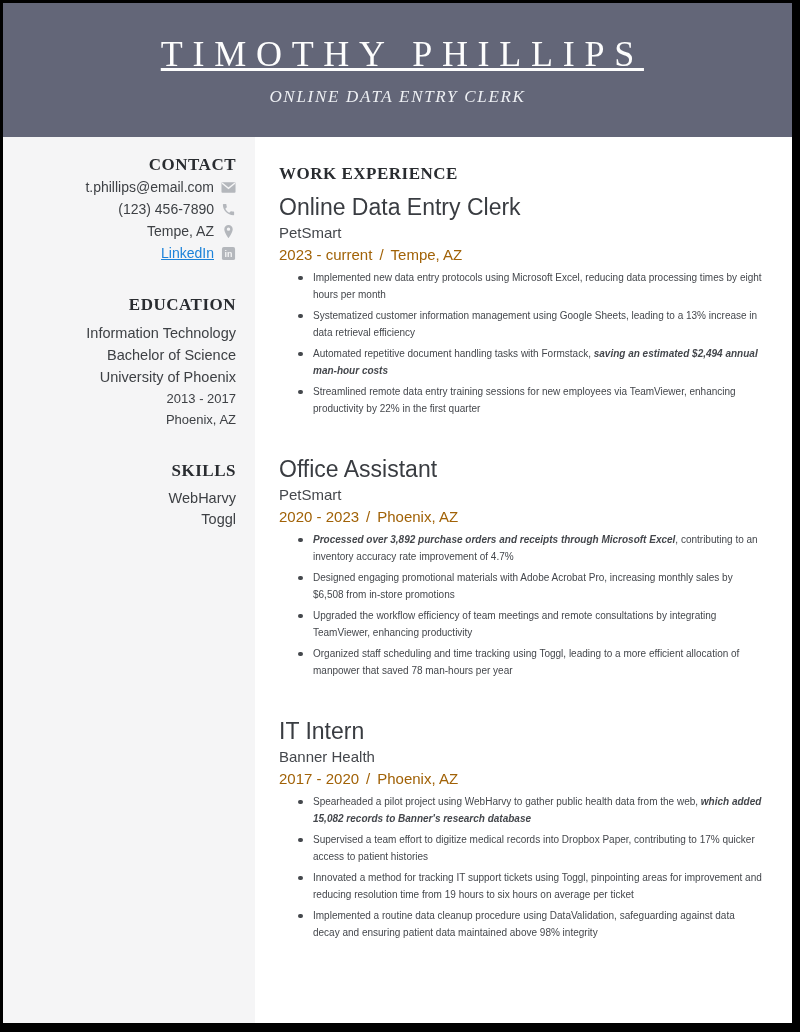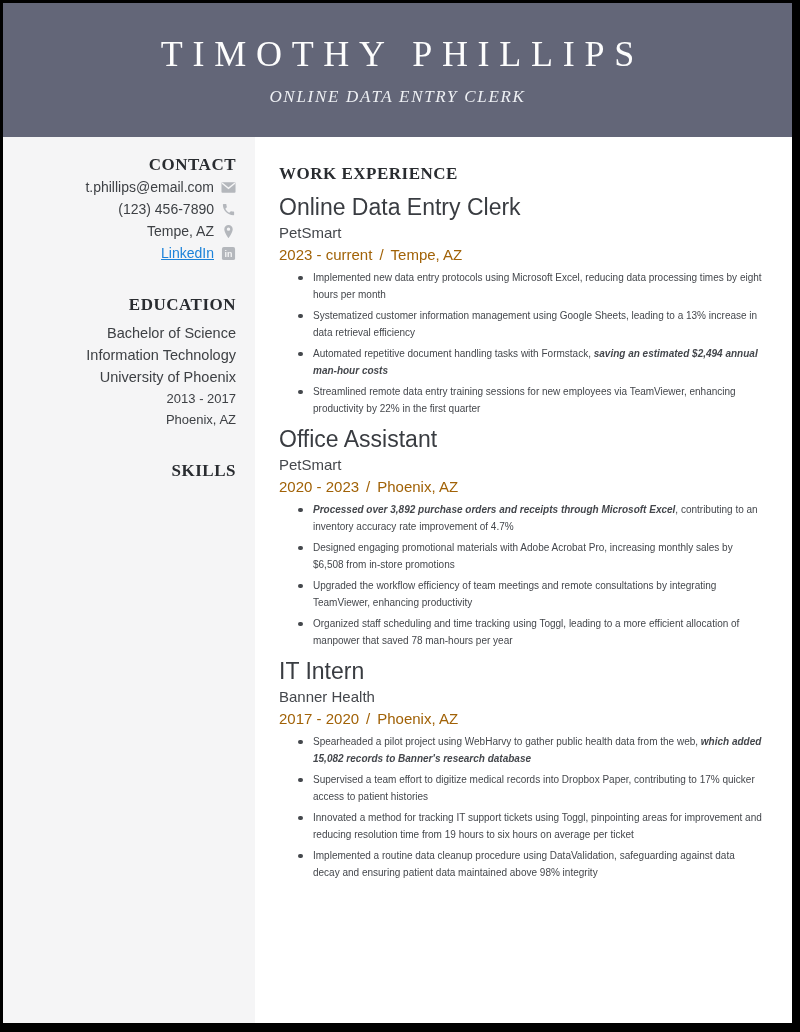--- a/index.html
+++ b/index.html
@@ -29,20 +29,21 @@
     flex: 0 0 auto;
   }
   .name {
     font-family: "Liberation Serif", serif;
     font-weight: 400;
     font-size: 36px;
     letter-spacing: 0.27em;
     color: #fdfdfd;
     text-indent: 0.27em; 
     white-space: nowrap;
+    text-decoration: underline;
   }
   .subtitle {
     margin-top: 12px;
     font-family: "Liberation Serif", serif;
     font-style: italic;
     font-size: 17px;
     letter-spacing: 0.10em;
     color: #eef0f4;
     white-space: nowrap;
   }
@@ -93,21 +94,21 @@
   .contact-icon svg { width: 15px; height: 15px; }
   .sidebar .section-gap { margin-top: 31px; }
   .edu-line { font-size: 14.5px; line-height: 22px; margin-top: 0; }
   .edu-block { margin-top: 7px; }
   .edu-small { font-size: 13px; line-height: 21px; }
   .skills-list { list-style: none; margin-top: 7px; }
   .skills-list li { font-size: 14.5px; line-height: 21px; }
   
   .job { margin-top: 15px; }
   .job:first-of-type { margin-top: 9px; }
-  .job + .job { margin-top: 8px; }
+  .job + .job { margin-top: 38px; }
   .job-title {
     font-weight: 400;
     font-size: 23px;
     line-height: 29px;
     color: #393c41;
   }
   .job-company { font-size: 15px; line-height: 22px; color: #44474c; }
   .job-meta { font-size: 15px; line-height: 22px; color: #a16207; }
   .job-sep { margin: 0 7px; }
   .job-bullets { list-style: none; margin-top: 3px; padding-left: 34px; }
@@ -180,30 +181,35 @@
                   <text x="8" y="12" font-family="Liberation Sans, sans-serif" font-size="9.5" font-weight="bold" fill="#f5f5f6" text-anchor="middle">in</text>
                 </svg>
               </span>
   </li>
 </ul>
       </section>
 
       <section class="section-gap">
         <h2 class="sec-heading">EDUCATION</h2>
         <div class="edu-block">
+          <div class="edu-line">Information Technology</div>
           <div class="edu-line">Bachelor of Science</div>
-          <div class="edu-line">Information Technology</div>
           <div class="edu-line">University of Phoenix</div>
           <div class="edu-line edu-small">2013 - 2017</div>
           <div class="edu-line edu-small">Phoenix, AZ</div>
         </div>
       </section>
 
       <section class="section-gap">
         <h2 class="sec-heading">SKILLS</h2>
+        <ul class="skills-list" id="skills-list">
+  <li>WebHarvy</li>
+
+  <li>Toggl</li>
+</ul>
       </section>
     </aside>
 
     <main class="main">
       <h2 class="sec-heading">WORK EXPERIENCE</h2>
       <div id="jobs">
   <section class="job">
     <h3 class="job-title">Online Data Entry Clerk</h3>
     <div class="job-company">PetSmart</div>
     <div class="job-meta">

